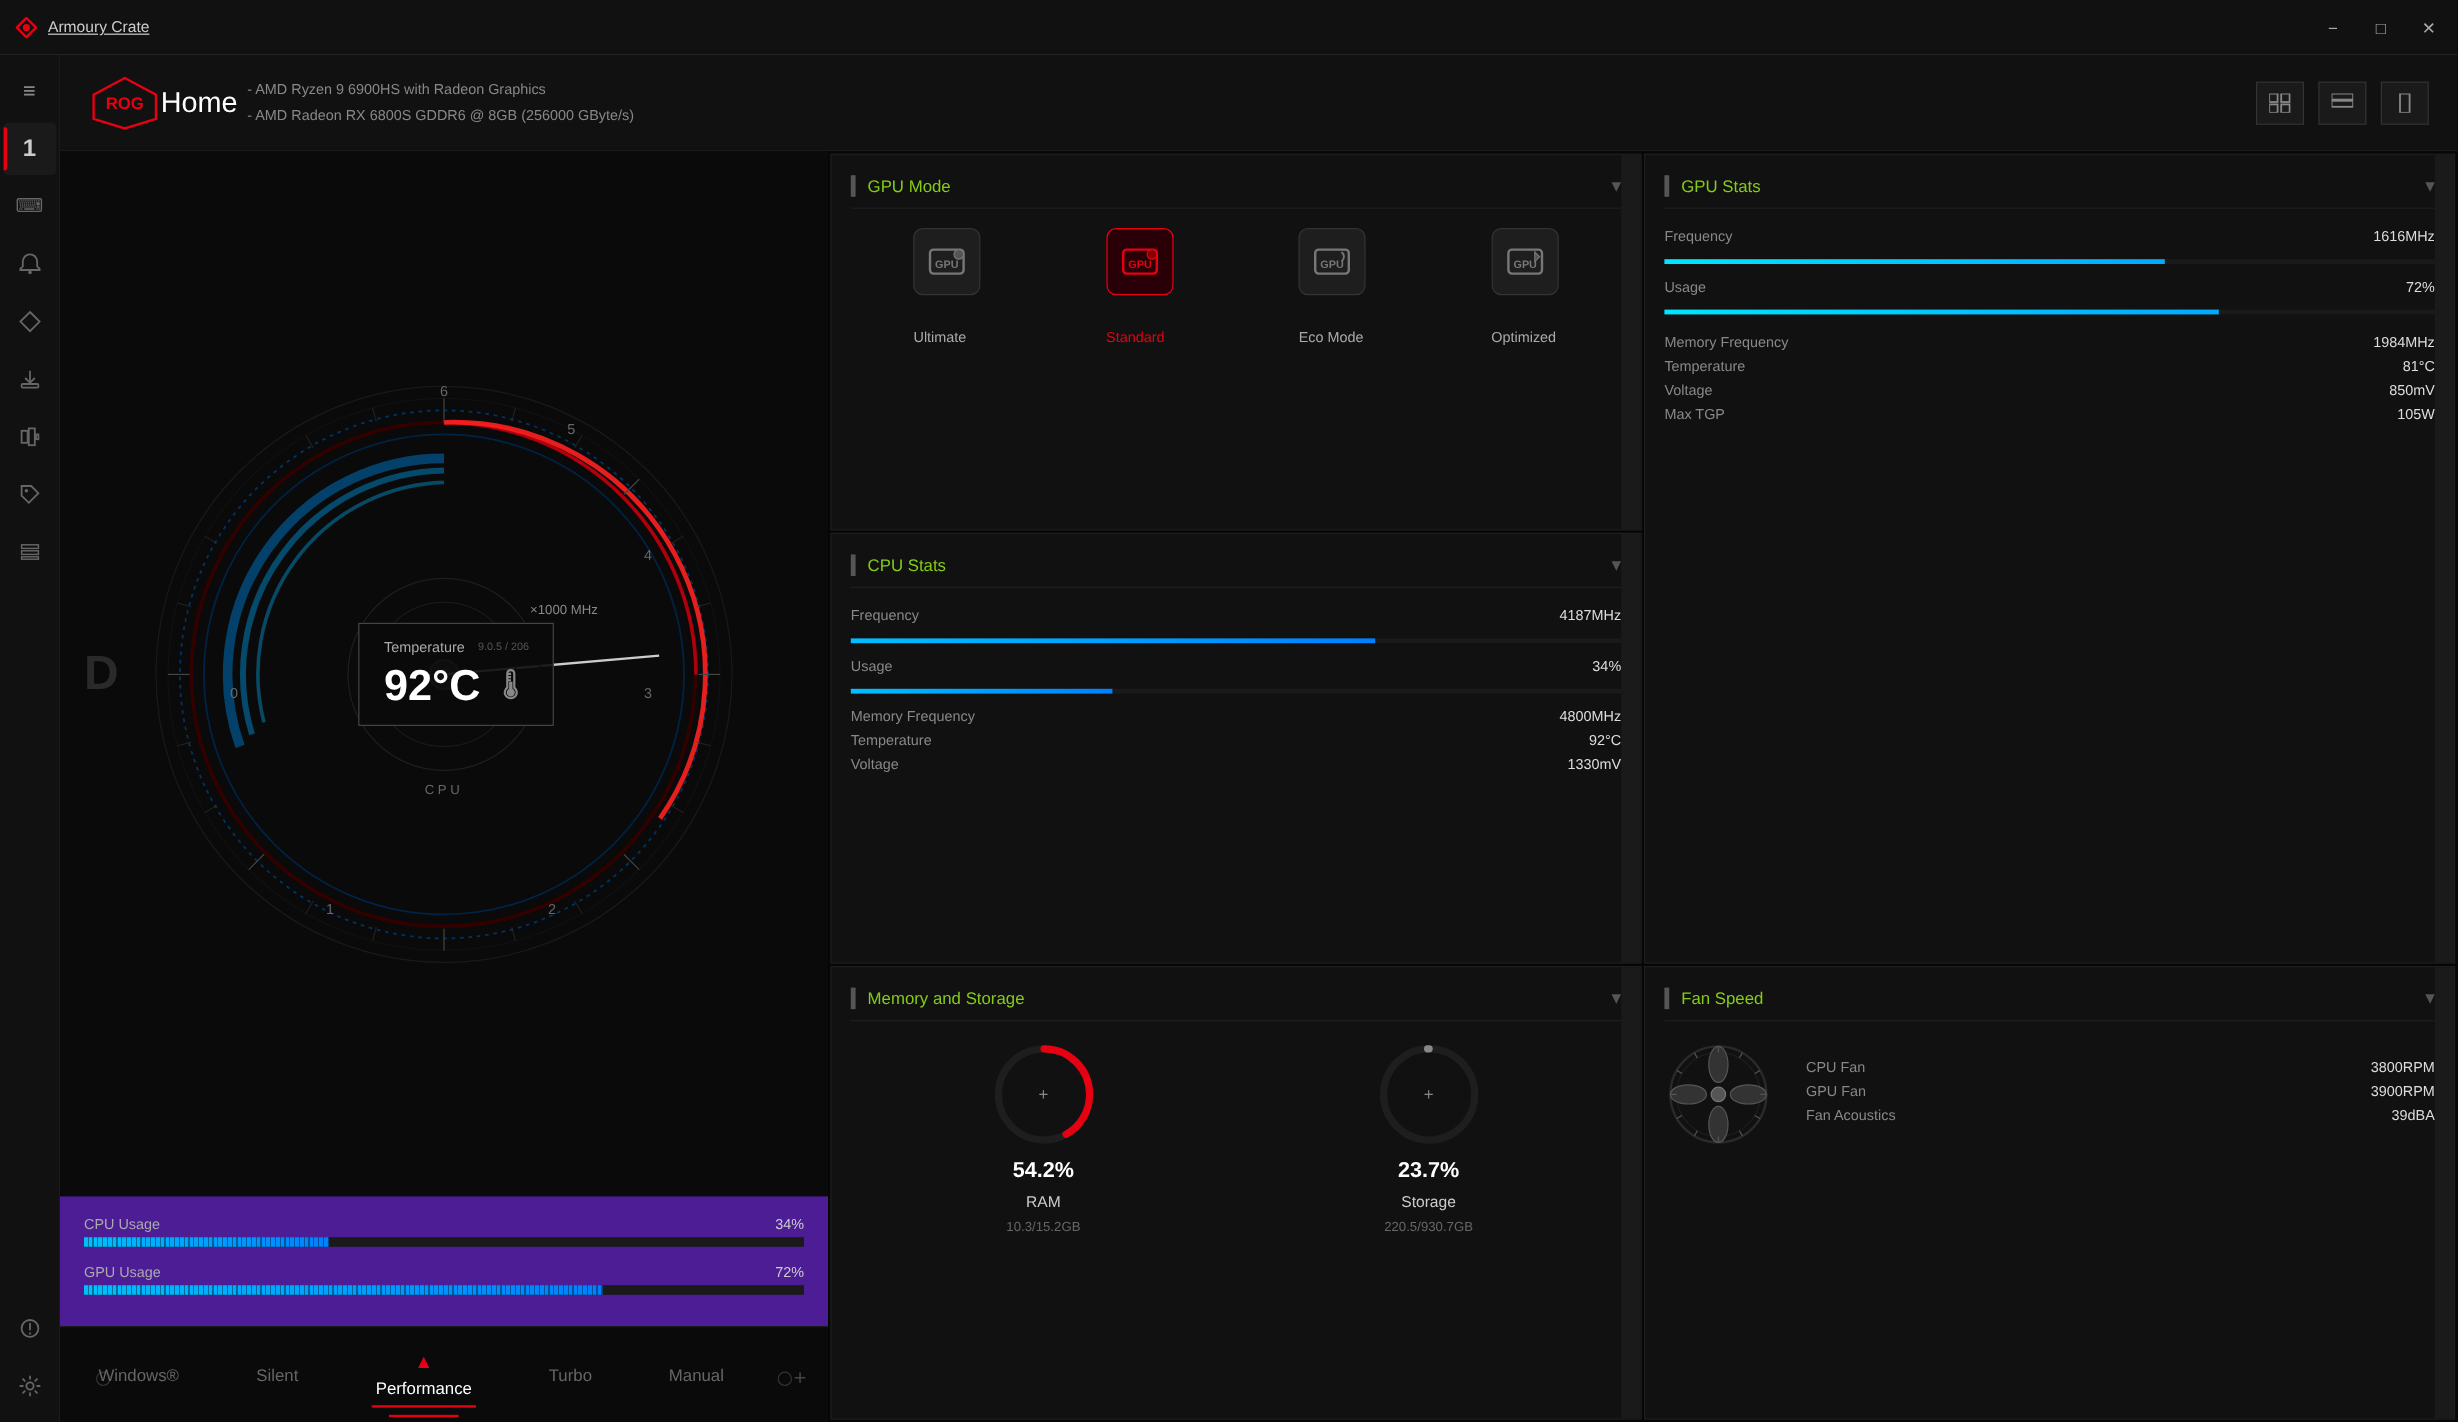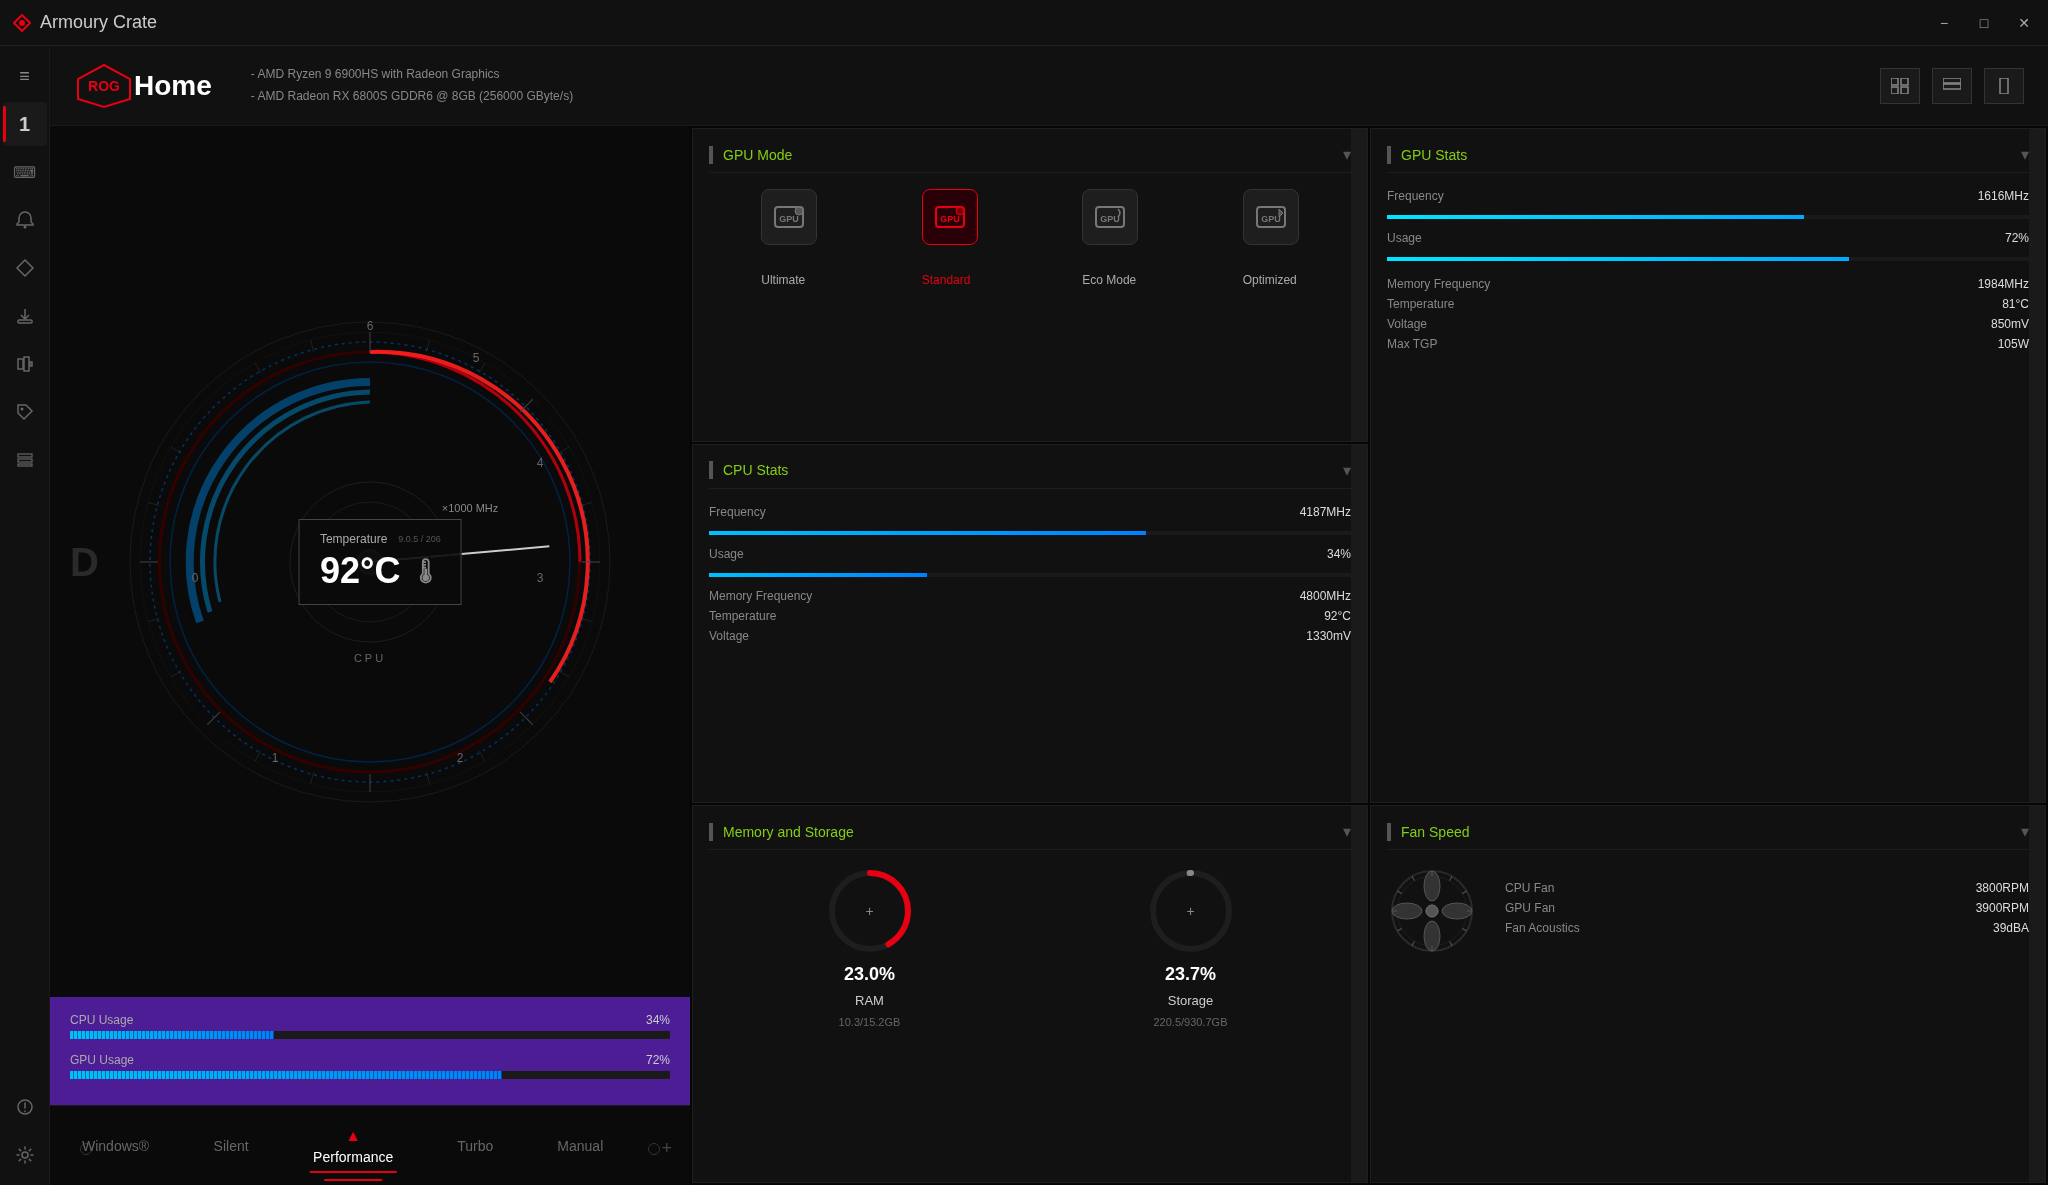--- a/index.html
+++ b/index.html
@@ -26,23 +26,24 @@
     }
     .titlebar-icon {
       width: 20px;
       height: 20px;
       margin-right: 8px;
       display: flex;
       align-items: center;
       justify-content: center;
     }
     .titlebar-title {
-      font-size: 18px;
+      font-size: 13px;
       color: #ccc;
       flex: 1;
+      text-decoration: underline;
     }
     .titlebar-controls {
       display: flex;
       gap: 16px;
       align-items: center;
     }
     .titlebar-btn {
       width: 24px;
       height: 24px;
       display: flex;
@@ -113,24 +114,24 @@
     
     .header {
       height: 80px;
       background: #111;
       display: flex;
       align-items: center;
       padding: 0 24px;
       border-bottom: 1px solid #1a1a1a;
     }
     .header-title {
-      font-size: 28px;
-      font-weight: 700;
+      font-size: 24px;
+      font-weight: 400;
       color: #fff;
-      margin-right: 39px;
+      margin-right: 8px;
     }
     .header-info {
       color: #888;
       font-size: 12px;
       line-height: 1.8;
     }
     .header-info div::before {
       content: '- ';
     }
     .header-actions {
@@ -939,21 +940,21 @@
               <div class="mem-gauge-circle">
                 <svg width="90" height="90" viewBox="0 0 90 90">
                   <circle cx="45" cy="45" r="38" fill="none" stroke="#1e1e1e" stroke-width="6"></circle>
                   <circle cx="45" cy="45" r="38" fill="none" stroke="#e60012" stroke-width="6" stroke-dasharray="160 240" stroke-dashoffset="60" stroke-linecap="round" transform="rotate(-90 45 45)"></circle>
                   <circle cx="45" cy="45" r="30" fill="none" stroke="#111" stroke-width="1"></circle>
                 </svg>
                 <div class="mem-gauge-center">
                   <span class="mem-plus">+</span>
                 </div>
               </div>
-              <span class="mem-pct">23.0%</span>
+              <span class="mem-pct">54.2%</span>
               <span class="mem-type">RAM</span>
               <span class="mem-detail">10.3/15.2GB</span>
             </div>
 
             <div class="mem-gauge-item">
               <div class="mem-gauge-circle">
                 <svg width="90" height="90" viewBox="0 0 90 90">
                   <circle cx="45" cy="45" r="38" fill="none" stroke="#1e1e1e" stroke-width="6"></circle>
                   <circle cx="45" cy="45" r="38" fill="none" stroke="#888" stroke-width="6" stroke-dasharray="57 240" stroke-dashoffset="60" stroke-linecap="round" transform="rotate(-90 45 45)"></circle>
                   <circle cx="45" cy="45" r="30" fill="none" stroke="#111" stroke-width="1"></circle>

